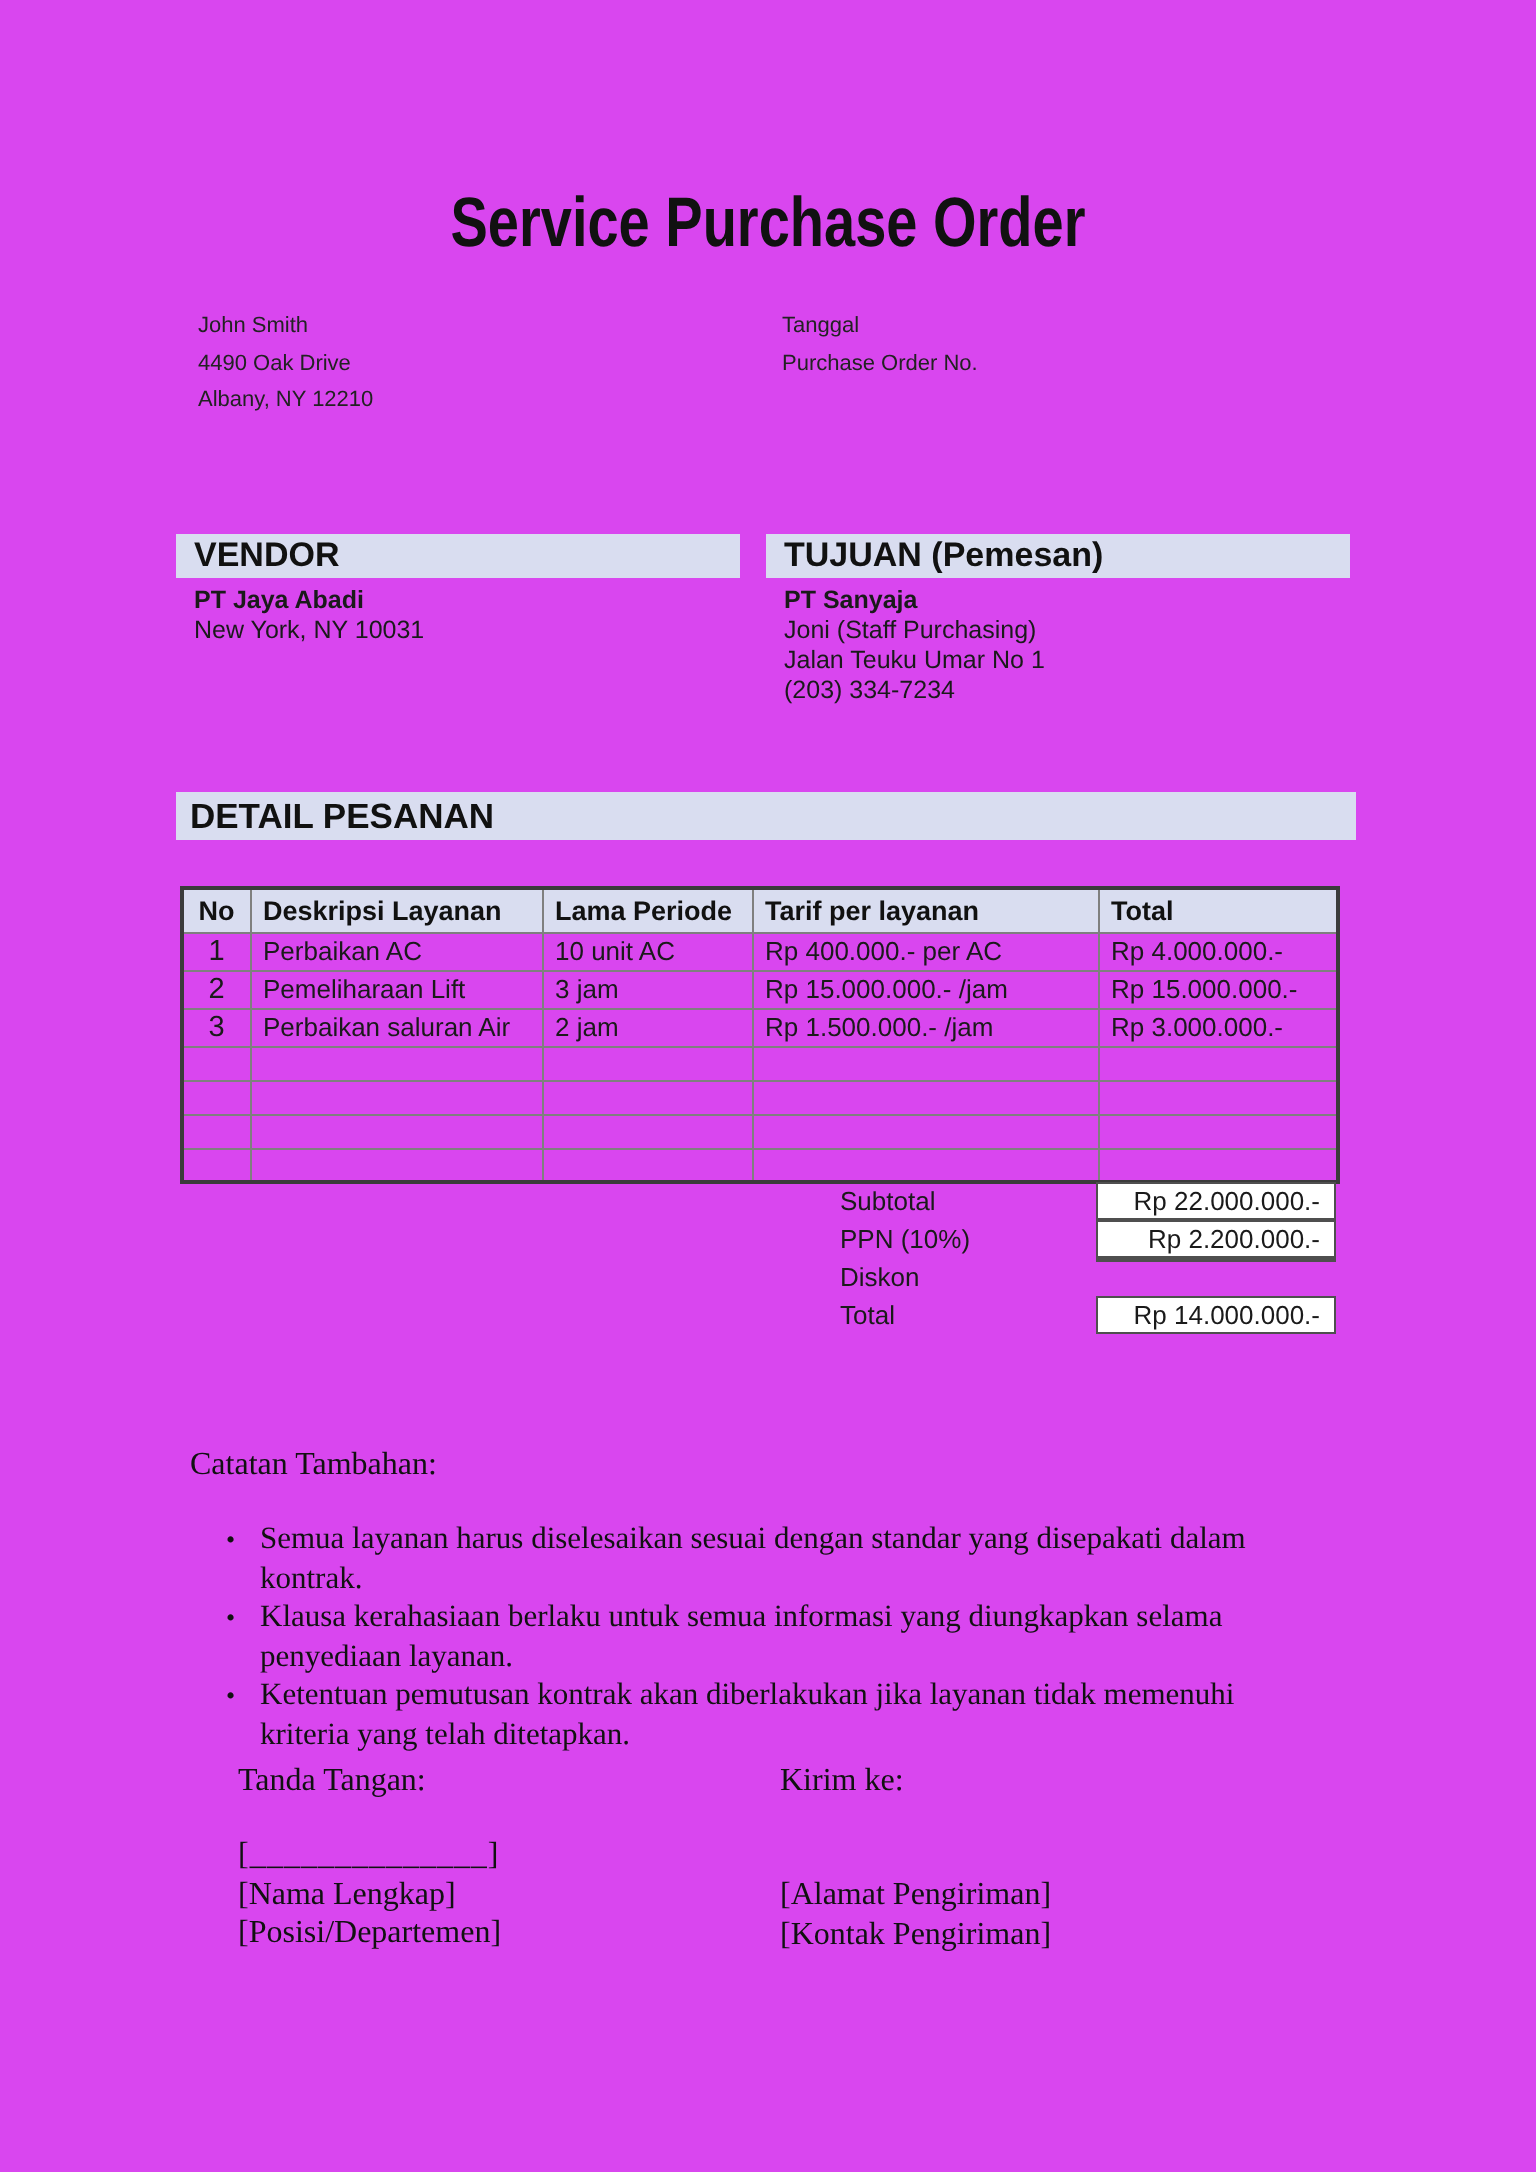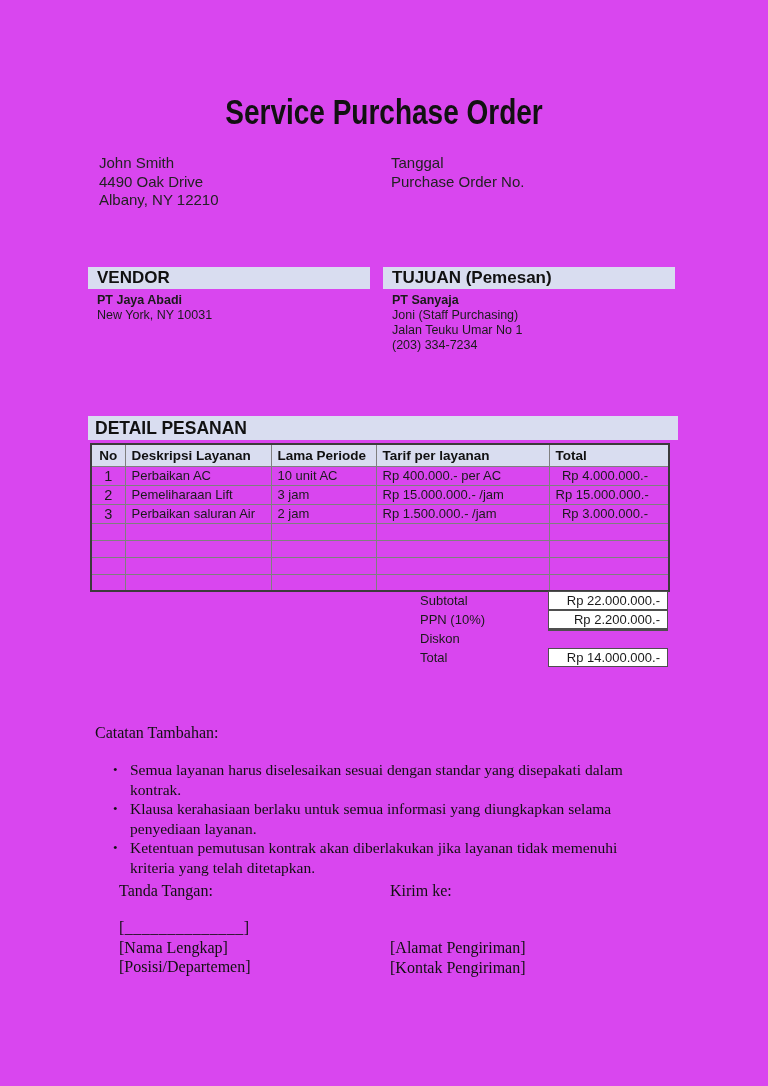--- a/index.html
+++ b/index.html
@@ -15,57 +15,57 @@
     position:relative;width:768px;height:1086px;background:#d946ef;
     font-family:"Liberation Sans",sans-serif;color:#1a1a1a;overflow:hidden;
   }
   
   .doc-title{
     position:absolute;top:92px;left:0;width:768px;text-align:center;
     font-size:35px;font-weight:bold;letter-spacing:0px;color:#111;
     transform:scaleX(0.8);transform-origin:50% 50%;white-space:nowrap;
   }
   
-  .addr-block{position:absolute;top:154px;font-size:15px;line-height:18.5px;color:#222;}
+  .addr-block{position:absolute;top:154px;font-size:11px;line-height:18.5px;color:#222;}
   .addr-left{left:99px;}
   .addr-right{left:391px;}
   
   .party-col{position:absolute;top:267px;}
   .party-vendor{left:88px;width:282px;}
   .party-tujuan{left:383px;width:292px;}
   .sec-bar{
     background:var(--section-bar);height:22px;line-height:22px;
     padding-left:9px;font-weight:bold;font-size:17px;color:#111;
   }
   .party-name{font-weight:bold;font-size:12.5px;line-height:15px;padding-left:9px;margin-top:4px;}
   .party-line{font-size:12.5px;line-height:15px;padding-left:9px;}
   
   .detail-bar{
-    position:absolute;left:88px;top:416px;width:590px;height:24px;line-height:24px;
+    position:absolute;left:88px;top:396px;width:590px;height:24px;line-height:24px;
     background:var(--section-bar);font-weight:bold;font-size:17.5px;padding-left:7px;color:#111;
   }
   table.order-table{
     position:absolute;left:90px;top:443px;width:578px;
     border-collapse:collapse;table-layout:fixed;
     border:2px solid var(--border-outer);
     font-size:13px;color:#1a1a1a;
   }
   .order-table th{
     height:22px;background:var(--table-header-bg);
     border:1px solid var(--border-inner);
     font-size:13.5px;font-weight:bold;text-align:left;padding:0 6px;color:#111;
   }
   .order-table th.c-no{text-align:center;padding:0 2px;}
   .order-table td{
     height:19px;border:1px solid var(--border-inner);padding:0 6px;
     white-space:nowrap;overflow:hidden;
   }
   .order-table tr.empty-row td{height:17px;}
   .order-table td.c-no{text-align:center;font-size:14.5px;padding:0 2px;}
-  .order-table td.c-total{text-align:right;padding-right:20px;}
+  .order-table td.c-total{padding-right:20px;}
   
   .summary{position:absolute;left:420px;top:591px;width:248px;font-size:13px;}
   .summary-row{display:flex;height:19px;align-items:flex-start;}
   .summary-label{width:128px;line-height:19px;}
   .summary-value{
     width:120px;border:1px solid var(--summary-border);
     line-height:17px;text-align:right;padding-right:7px;background:#fff;
   }
   
   .notes{position:absolute;left:95px;top:723px;width:585px;

